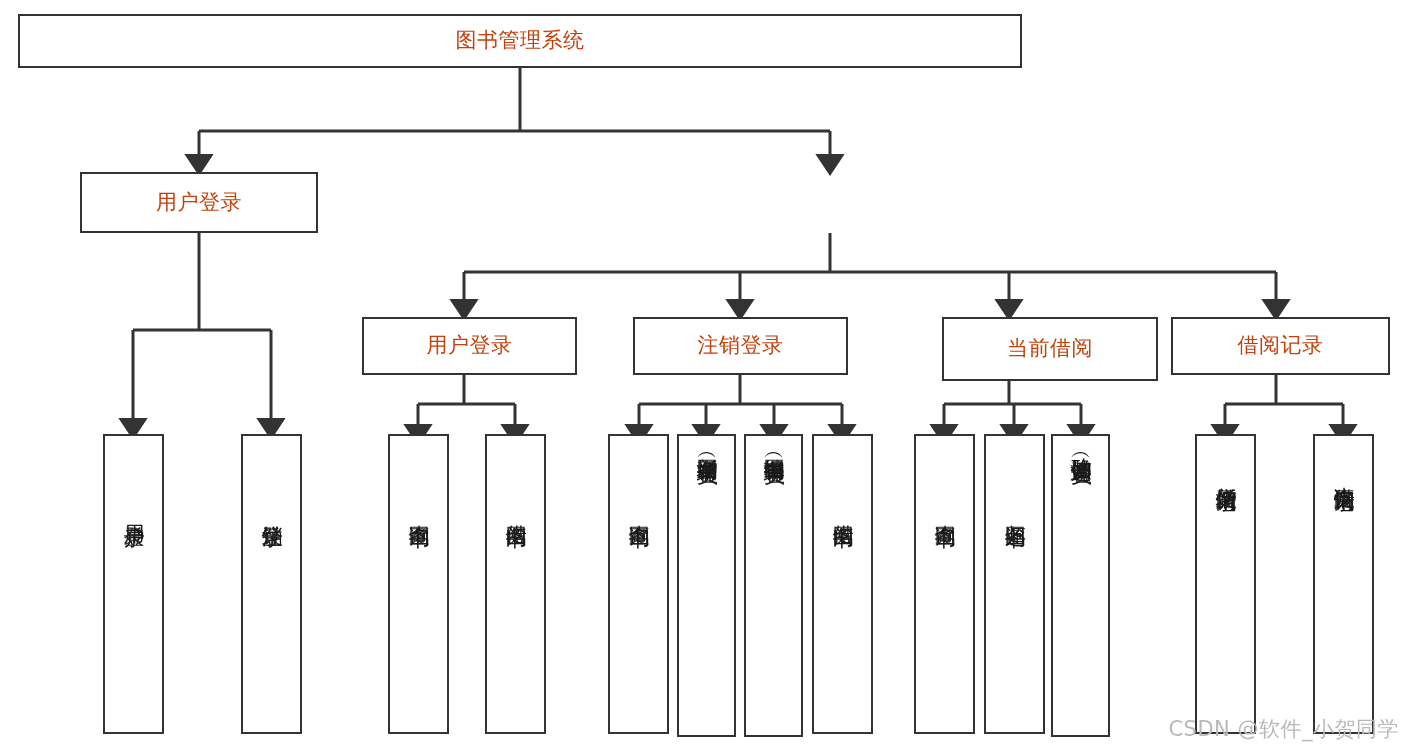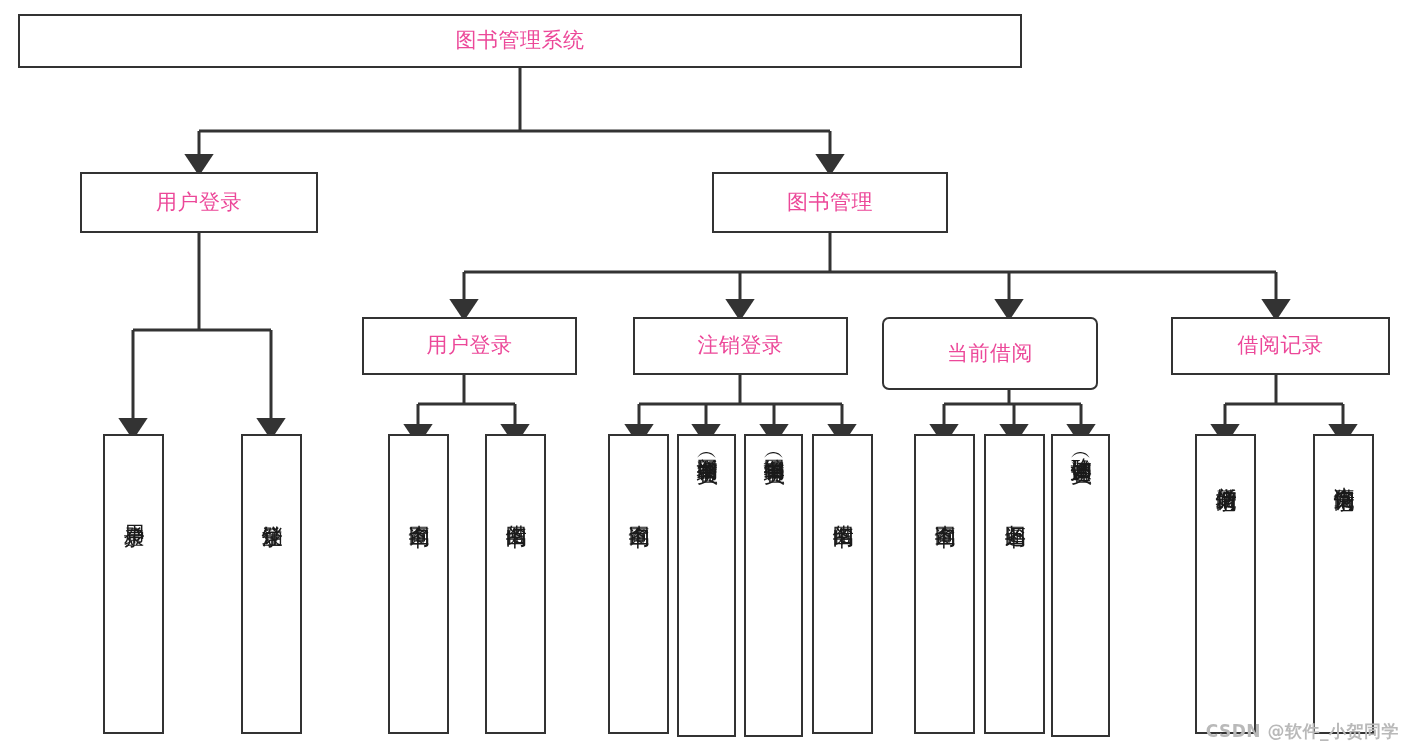--- a/index.html
+++ b/index.html
@@ -31,21 +31,21 @@
     box-sizing: border-box;
     border: 2px solid #333333;
     background: #ffffff;
     display: flex;
     align-items: center;
     justify-content: center;
     overflow: hidden;
   }
   .node-label-h {
     font-size: 21px;
-    color: #ec4899;
+    color: #c2410c;
     line-height: 1.1;
     white-space: nowrap;
     letter-spacing: 0.5px;
   }
   .node-label-v {
     writing-mode: vertical-rl;
     text-orientation: upright;
     font-size: 21px;
     color: #1a1a1a;
     line-height: 1.32;
@@ -54,25 +54,24 @@
   }
   .leaf-box {
     align-items: flex-start;
     justify-content: center;
     padding-top: 0px;
   }
   .watermark {
     position: absolute;
     right: 6px;
     bottom: 4px;
-    font-size: 17px;
+    font-size: 21px;
     color: #b9b9b9;
     white-space: nowrap;
     letter-spacing: 0.5px;
-    font-weight: bold;
   }
 </style>
 </head>
 <body>
 
 <div id="diagram-root">
 
   <svg class="diagram-canvas" viewBox="0 0 1405 747">
     <defs>
       <marker id="arrowhead" markerWidth="12" markerHeight="12" refX="1.5" refY="5" orient="auto" markerUnits="strokeWidth">
@@ -123,31 +122,28 @@
     </g>
   </svg>
 
   <div class="node-box" style="left:18px; top:14px; width:1004px; height:54px;">
     <span class="node-label-h">图书管理系统</span>
   </div>
 
   <div class="node-box" style="left:80px; top:172px; width:238px; height:61px;">
     <span class="node-label-h">用户登录</span>
   </div>
-  <div class="node-box" style="left:712px; top:172px; width:236px; height:61px;">
-    <span class="node-label-h">图书管理</span>
-  </div>
 
   <div class="node-box" style="left:362px; top:317px; width:215px; height:58px;">
     <span class="node-label-h">用户登录</span>
   </div>
   <div class="node-box" style="left:633px; top:317px; width:215px; height:58px;">
     <span class="node-label-h">注销登录</span>
   </div>
-  <div class="node-box" style="left:882px; top:317px; width:216px; height:73px;border-radius:7px;">
+  <div class="node-box" style="left:942px; top:317px; width:216px; height:64px;">
     <span class="node-label-h">当前借阅</span>
   </div>
   <div class="node-box" style="left:1171px; top:317px; width:219px; height:58px;">
     <span class="node-label-h">借阅记录</span>
   </div>
 
   <div class="node-box leaf-box" style="left:103px; top:434px; width:61px; height:300px; padding-top:72px;">
     <span class="node-label-v">用户登录</span>
   </div>
   <div class="node-box leaf-box" style="left:241px; top:434px; width:61px; height:300px; padding-top:72px;">

